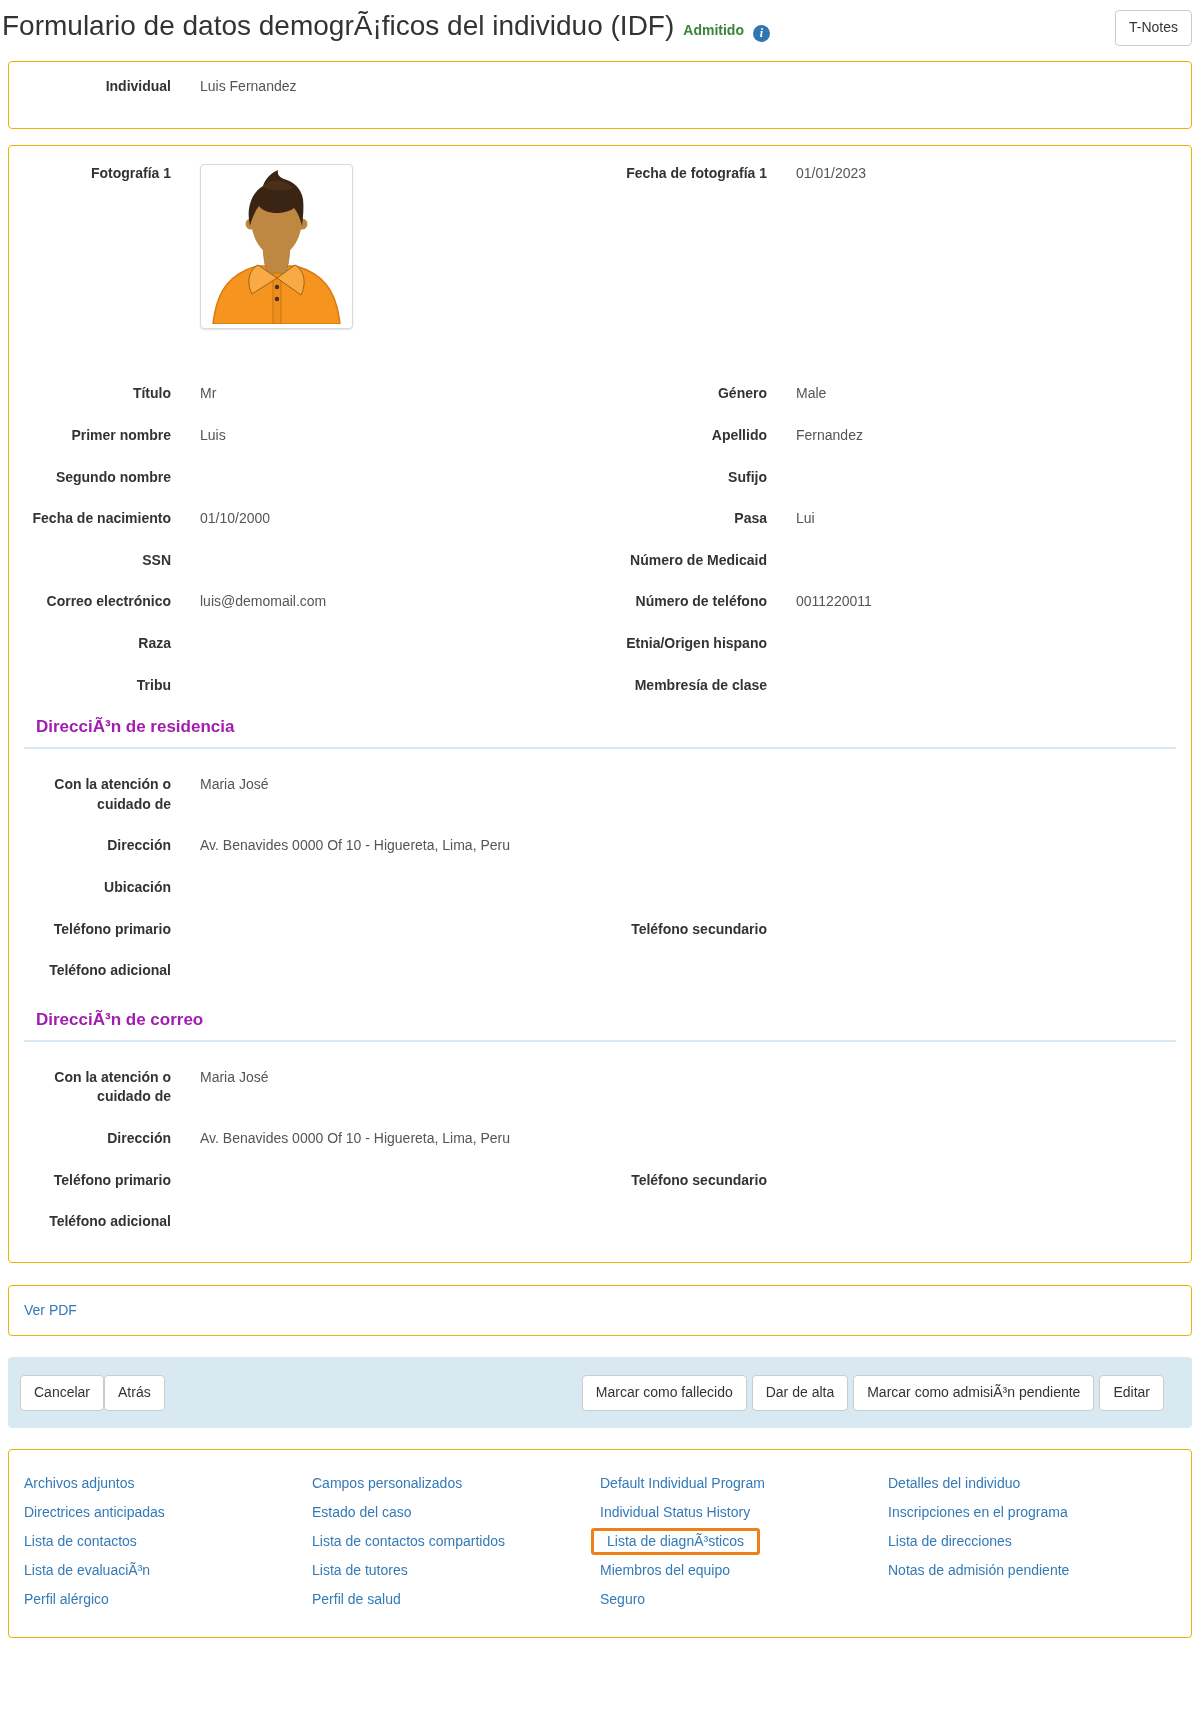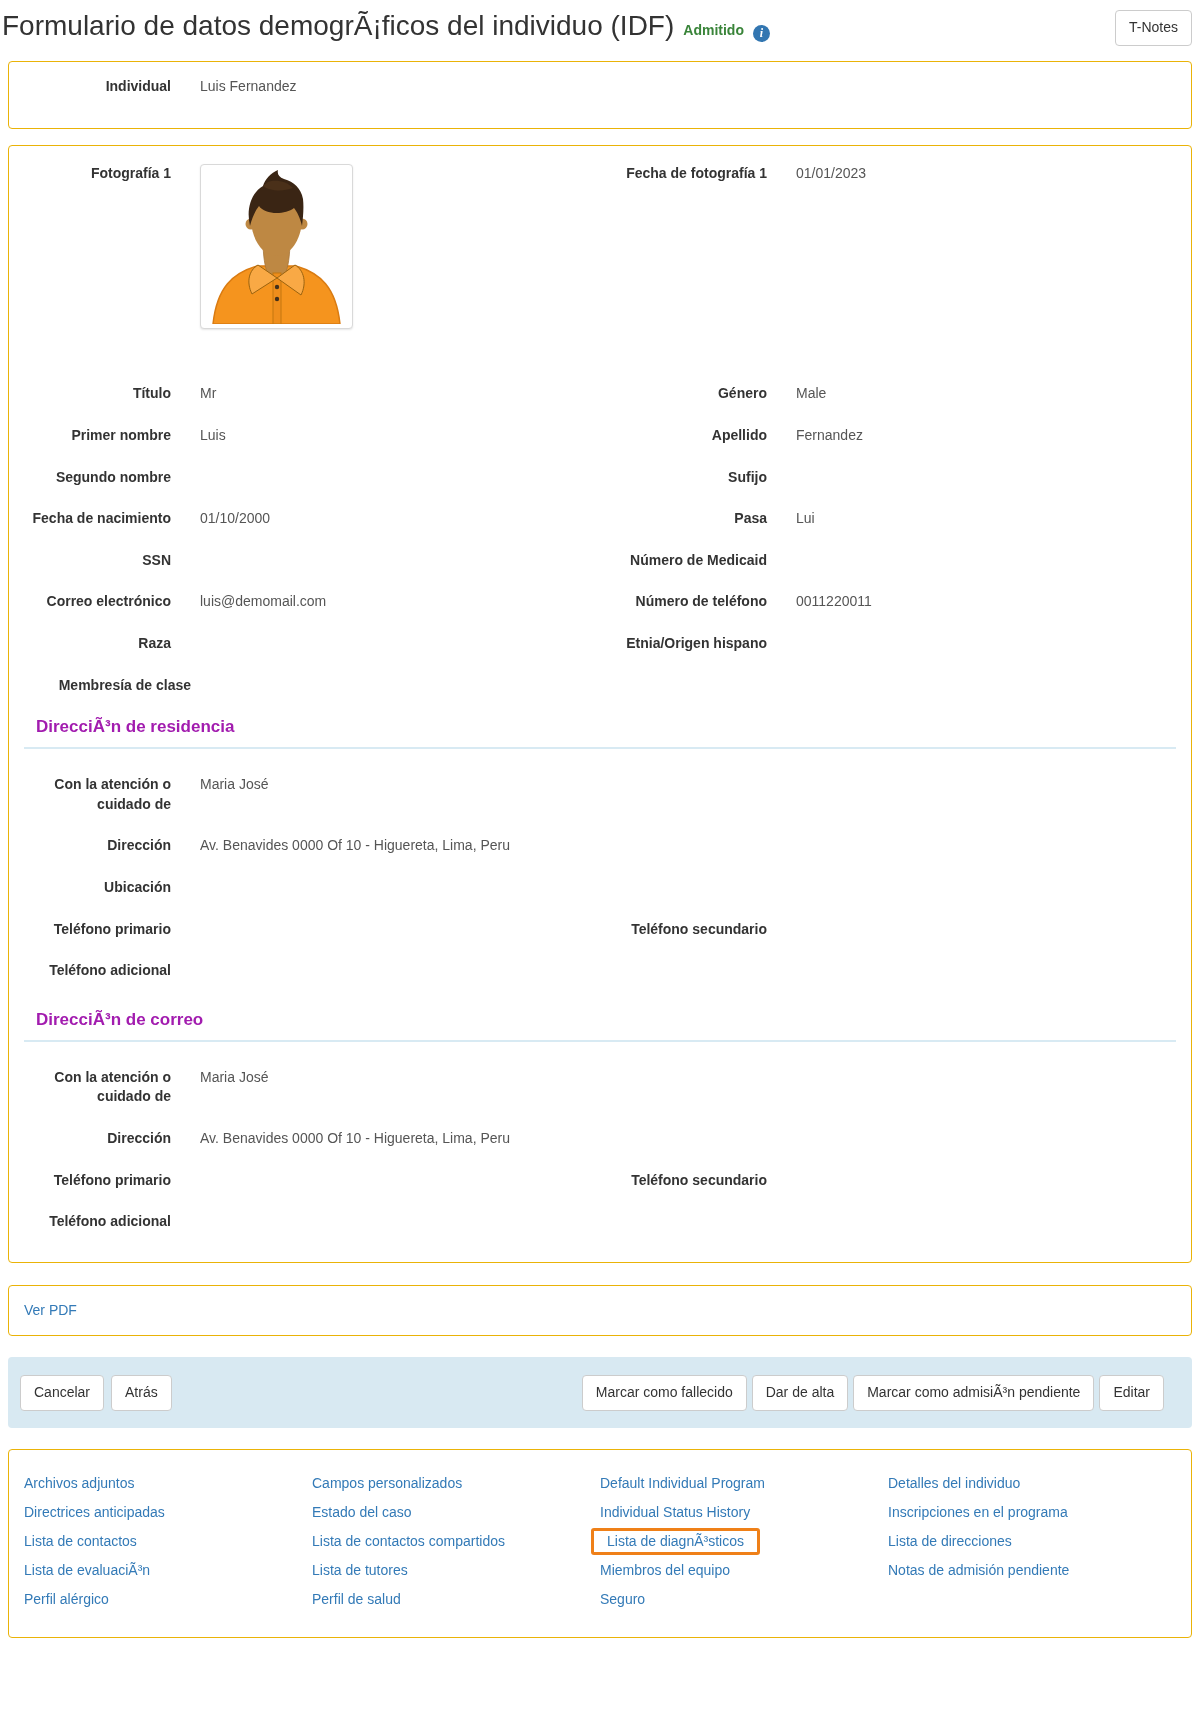--- a/index.html
+++ b/index.html
@@ -39,21 +39,21 @@
   .fields { margin-top:55px; }
   .section-title { color:#a21caf; font-size:17px; font-weight:bold; margin:14px 0 0 12px; }
   .section-title.mt-lg { margin-top:29px; }
   .section-divider { border-bottom:2px solid #d8eaf3; margin:10px 0 26px; }
   .panel-pdf { margin-top:22px; padding:16px 15px 17px; }
   .link { color:#337ab7; text-decoration:none; cursor:pointer; }
   .actionbar {
     margin:21px 8px 0; background:#d8e9f2; border-radius:4px;
     padding:18px 28px 17px 12px; display:flex; justify-content:space-between; align-items:center;
   }
-  .btn-group-l { display:flex; gap:7px; }
+  .btn-group-l { display:flex; }
   .btn-group-r { display:flex; gap:5px;align-items:center; }
   .panel-links { margin-top:21px; padding:24px 15px 18px; display:flex; }
   .lcol { flex:0 0 25%; min-width:0; }
   .lrow { height:29px; line-height:19px; }
   .hl {
     display:inline-block; border:3px solid #ef8018; border-radius:3px;
     padding:1px 13px; margin:-4px 0 0 -9px; line-height:19px;
   }
 </style>
 </head>
@@ -178,20 +178,24 @@
       <div class="half">
           <div class="lbl">Raza</div>
           <div class="val"></div>
         </div>
       <div class="half rhalf">
           <div class="lbl">Etnia/Origen hispano</div>
           <div class="val"></div>
         </div>
     </div>
     <div class="frow">
+      <div class="half">
+          <div class="lbl">Tribu</div>
+          <div class="val"></div>
+        </div>
       <div class="half rhalf">
           <div class="lbl">Membresía de clase</div>
           <div class="val"></div>
         </div>
     </div>
   </div>
 
   <div class="section-title">DirecciÃ³n de residencia</div>
   <div class="section-divider"></div>
 

